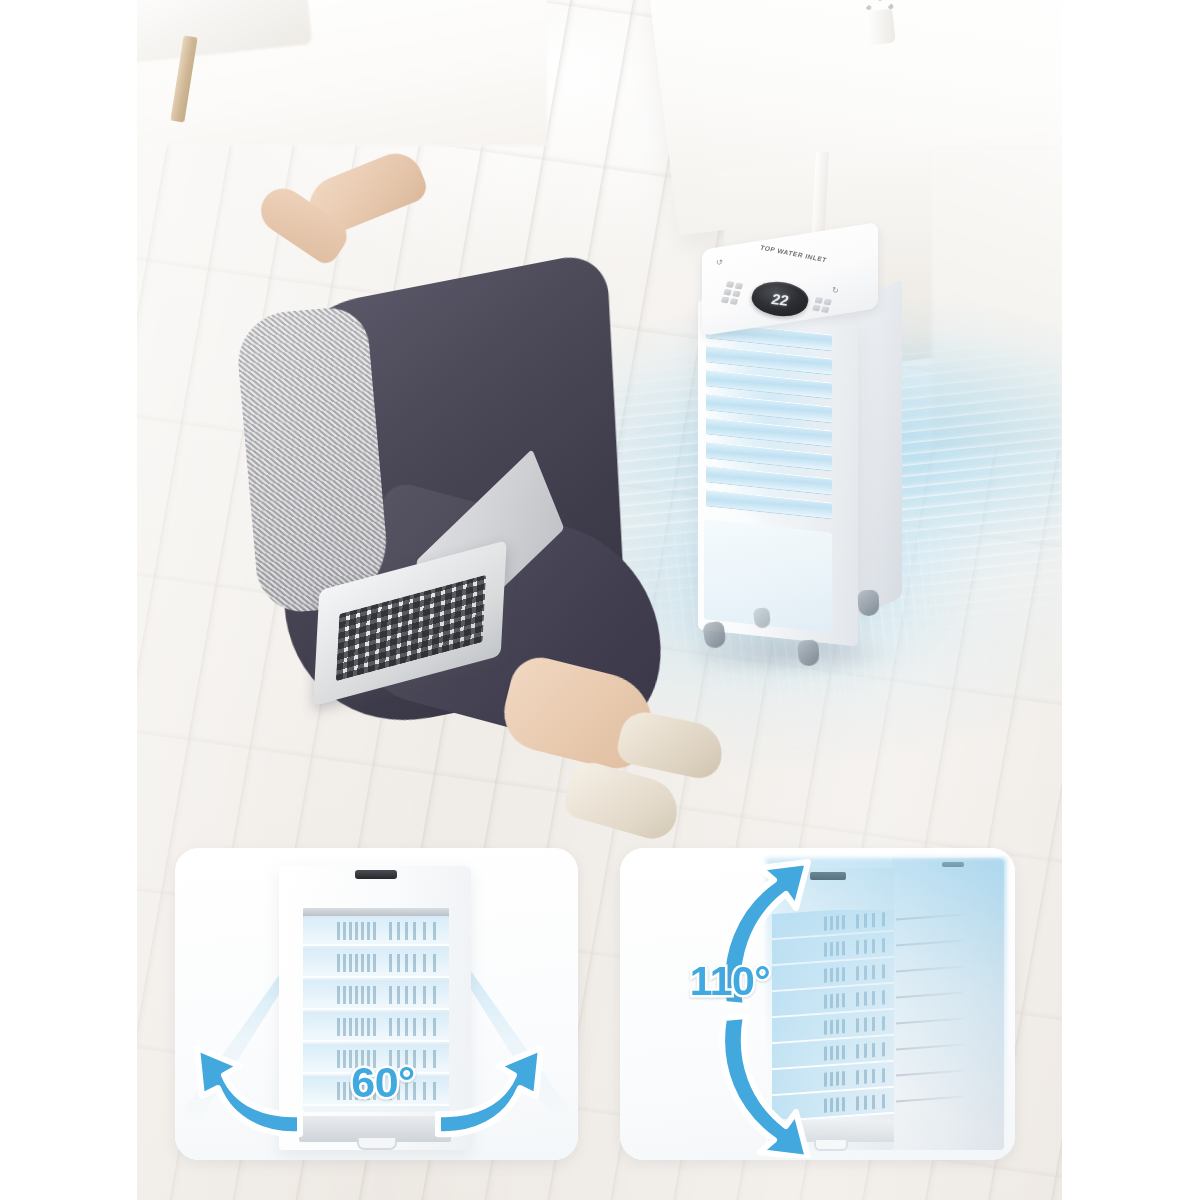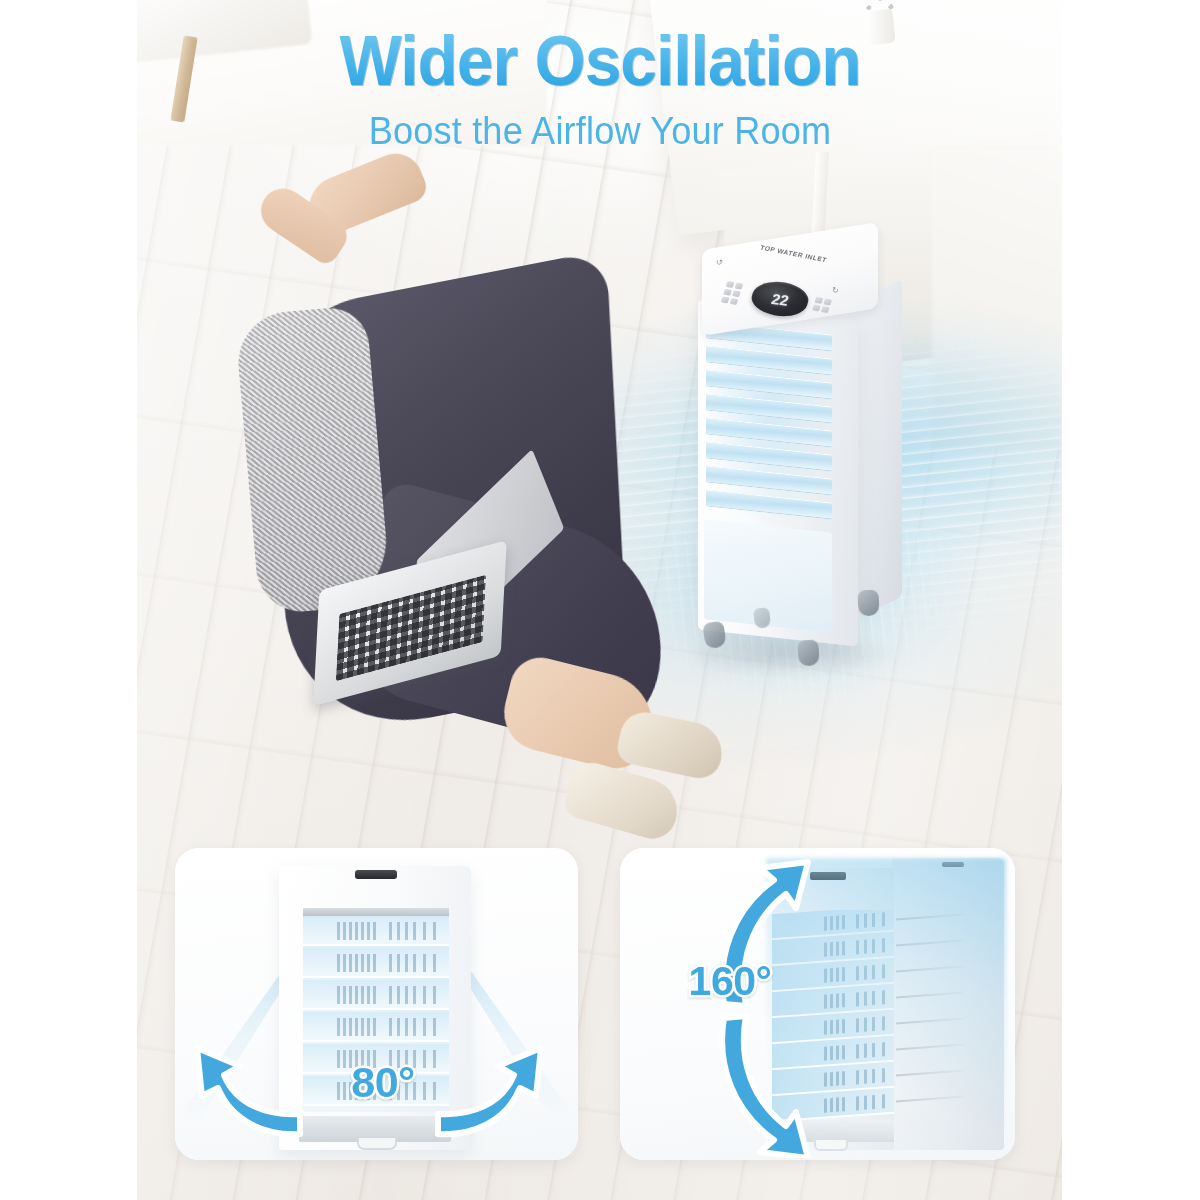--- a/index.html
+++ b/index.html
@@ -685,24 +685,20 @@
         <span></span>
         <span></span>
       </div>
       <div class="cooler-display">
         <span class="cooler-display-value">22</span>
       </div>
     </div>
 
   </div>
 
-  <div class="headline">
-    <h1>Wider Oscillation</h1>
-    <h2>Boost the Airflow Your Room</h2>
-  </div>
 
   <div class="card card-left">
     <div class="card-bg"></div>
 
     <div class="fan-cone">
       <div class="cone-mid"></div>
       <div class="cone-l"></div>
       <div class="cone-r"></div>
     </div>
 
@@ -925,20 +921,20 @@
   </svg>
 
   <svg class="arrow-svg arw-manual" width="130" height="300" viewBox="0 0 130 300">
 
     <path d="M34 146 C 26 98, 44 50, 84 22 L 70 10 L 118 4 L 106 50 L 96 36 C 62 62, 48 104, 56 148 Z" fill="#42a8dd" stroke="#ffffff" stroke-width="6" stroke-linejoin="round"></path>
 
     <path d="M34 160 C 26 208, 44 254, 84 282 L 70 294 L 118 300 L 106 254 L 96 268 C 62 242, 48 202, 56 158 Z" fill="#42a8dd" stroke="#ffffff" stroke-width="6" stroke-linejoin="round"></path>
   </svg>
 
   <div class="callout callout-auto">
-    <span class="deg">80°</span>
+    <span class="deg">60°</span>
   </div>
 
   <div class="callout callout-manual">
-    <span class="deg">160°</span>
+    <span class="deg">110°</span>
   </div>
 
 </div>
 
 </body></html>

